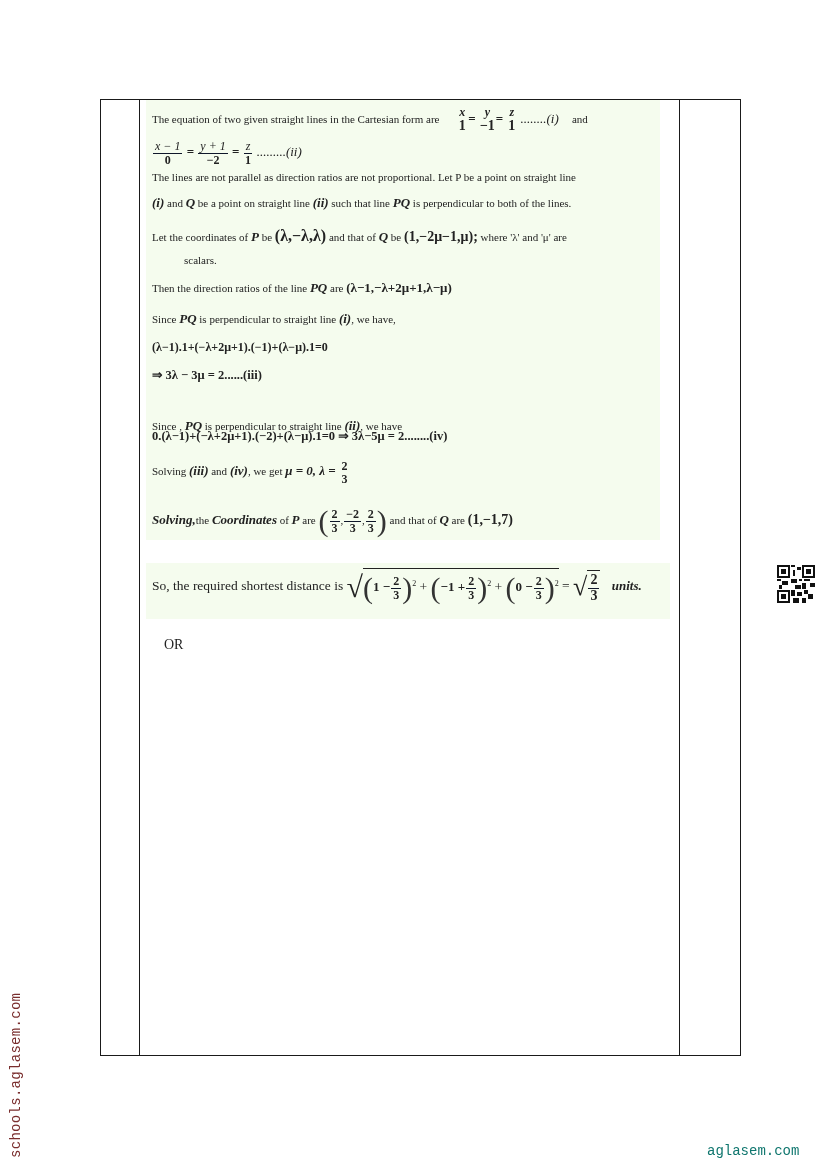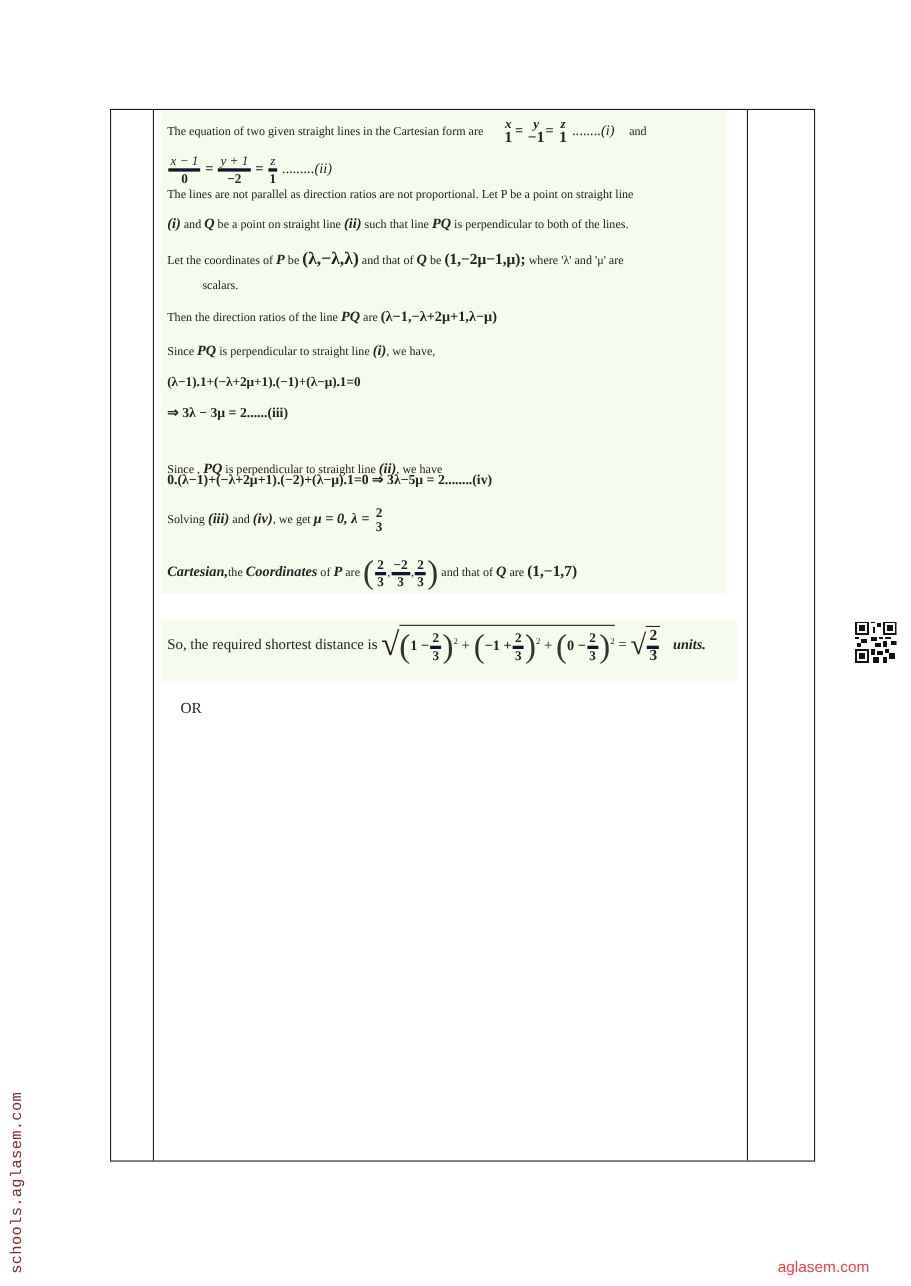--- a/index.html
+++ b/index.html
@@ -21,39 +21,39 @@
   }
   .sol2 {
     position: absolute; left: 146px; top: 563px; width: 524px; height: 56px;
     background: #f5fcee;
   }
   .ln { position: absolute; left: 152px; font-size: 11px; color: #222; white-space: nowrap; }
   .m { font-family: "Liberation Serif", serif; font-weight: bold; font-size: 13px; }
   .mi { font-style: italic; font-weight: bold; }
   .frac { display: inline-block; vertical-align: middle; text-align: center; line-height: 1.05; margin: 0 1px; }
   .frac .n, .frac .d { display: block; font-size: 12px; font-weight: bold; }
-  .frac .n { border-bottom: 3px solid #0f172a; padding: 0 2px; }
+  .frac .n { border-bottom: 1px solid #0f172a; padding: 0 2px; }
   .frac.nobar .n { border-bottom: none; }
   .bigparen { font-size: 30px; font-weight: 300; vertical-align: middle; color: #333; }
   .ln-big { font-size: 13.5px; color: #222; }
   .sqrt { display: inline-block; border-top: 1px solid #222; padding-top: 2px; vertical-align: middle; }
   .rad { font-size: 30px; vertical-align: middle; font-weight: 300; }
   sup { font-size: 8px; }
   .or { position: absolute; left: 148px; top: 637px; font-size: 14px; color: #222; margin-left: 16px; }
   .qr {
     position: absolute; left: 777px; top: 565px; width: 38px; height: 38px;
   }
   .wm-left {
     position: absolute; left: 8px; top: 1158px; transform-origin: 0 0; transform: rotate(-90deg);
     font-family: "Liberation Mono", "DejaVu Sans Mono", monospace; font-size: 14px; color: #7a2e2e;
     letter-spacing: 0.3px; white-space: nowrap;
   }
   .wm-right {
     position: absolute; left: 707px; top: 1143px;
-    font-family: Liberation Sans, sans-serif; font-size: 14px; color: #ef4444;
+    font-family: Liberation Mono, monospace; font-size: 14px; color: #0f766e;
   }
 </style>
 </head>
 <body>
 
 <div class="tbl">
   <div class="col-line c1"></div>
   <div class="col-line c2"></div>
 </div>
 
@@ -135,21 +135,21 @@
 <div class="ln" style="top:460px;">
   <span>Solving</span>
   <span class="m mi">(iii)</span>
   <span>and</span>
   <span class="m mi">(iv)</span><span>, we get</span>
   <span class="m mi">μ = 0, λ =</span>
   <span class="frac nobar"><span class="n">2</span><span class="d">3</span></span>
 </div>
 
 <div class="ln" style="top:504px;">
-  <span class="m mi">Cartesian,</span><span>the</span>
+  <span class="m mi">Solving,</span><span>the</span>
   <span class="m mi">Coordinates</span>
   <span>of</span>
   <span class="m mi">P</span>
   <span>are</span>
   <span class="bigparen">(</span><span class="frac"><span class="n">2</span><span class="d">3</span></span>,<span class="frac"><span class="n">−2</span><span class="d">3</span></span>,<span class="frac"><span class="n">2</span><span class="d">3</span></span><span class="bigparen">)</span>
   <span>and that of</span>
   <span class="m mi">Q</span>
   <span>are</span>
   <span class="m" style="font-size:14px;">(1,−1,7)</span>
 </div>

